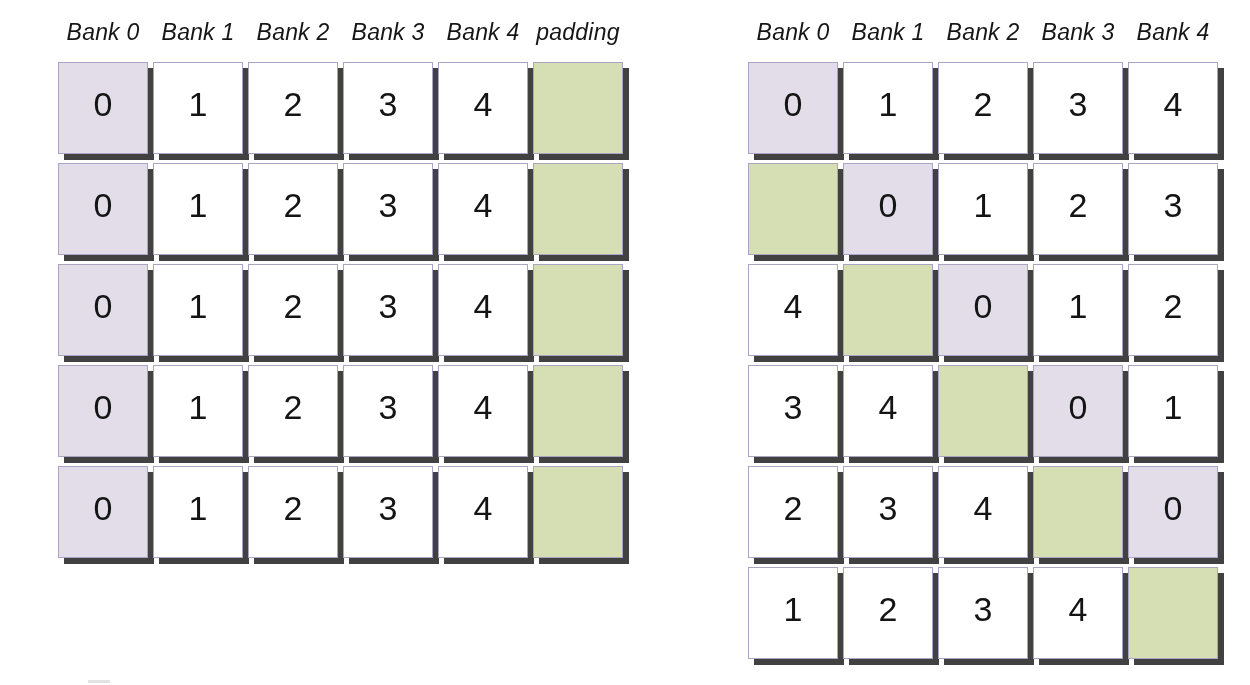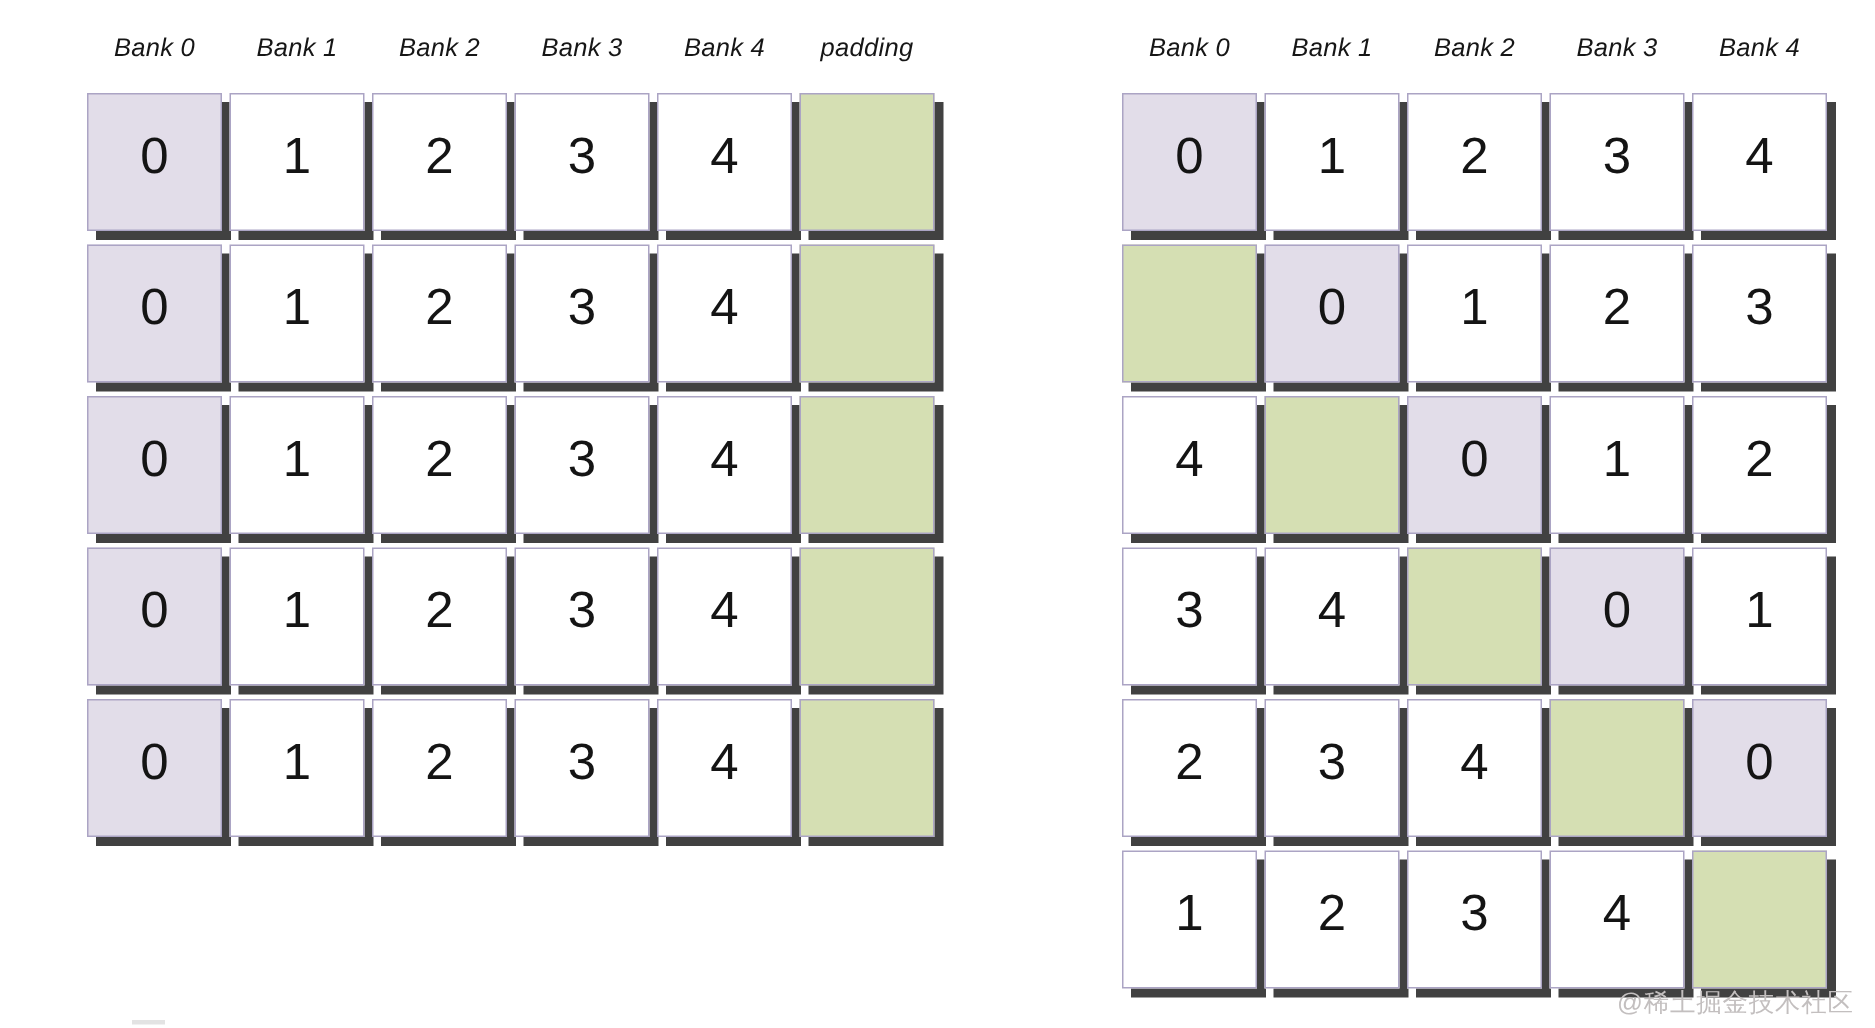--- a/index.html
+++ b/index.html
@@ -27,21 +27,21 @@
     gap: 5px;
     height: 32px;
     margin-bottom: 14px;
     align-items: center;
   }
   .headers span {
     width: 90px;
     flex: 0 0 90px;
     text-align: center;
     font-style: italic;
-    font-size: 17px;
+    font-size: 23px;
     letter-spacing: 0.2px;
     color: #161616;
     white-space: nowrap;
   }
 
   .grid {
     display: flex;
     flex-direction: column;
     gap: 9px;
   }
@@ -190,16 +190,15 @@
         <div class="row">
           <div class="cell white">1</div>
           <div class="cell white">2</div>
           <div class="cell white">3</div>
           <div class="cell white">4</div>
           <div class="cell green"></div>
         </div>
       </div>
   </section>
 
-  <div class="watermark">@稀土掘金技术社区</div>
   <div class="edge-artifact"></div>
 
 </div>
 
 </body></html>

